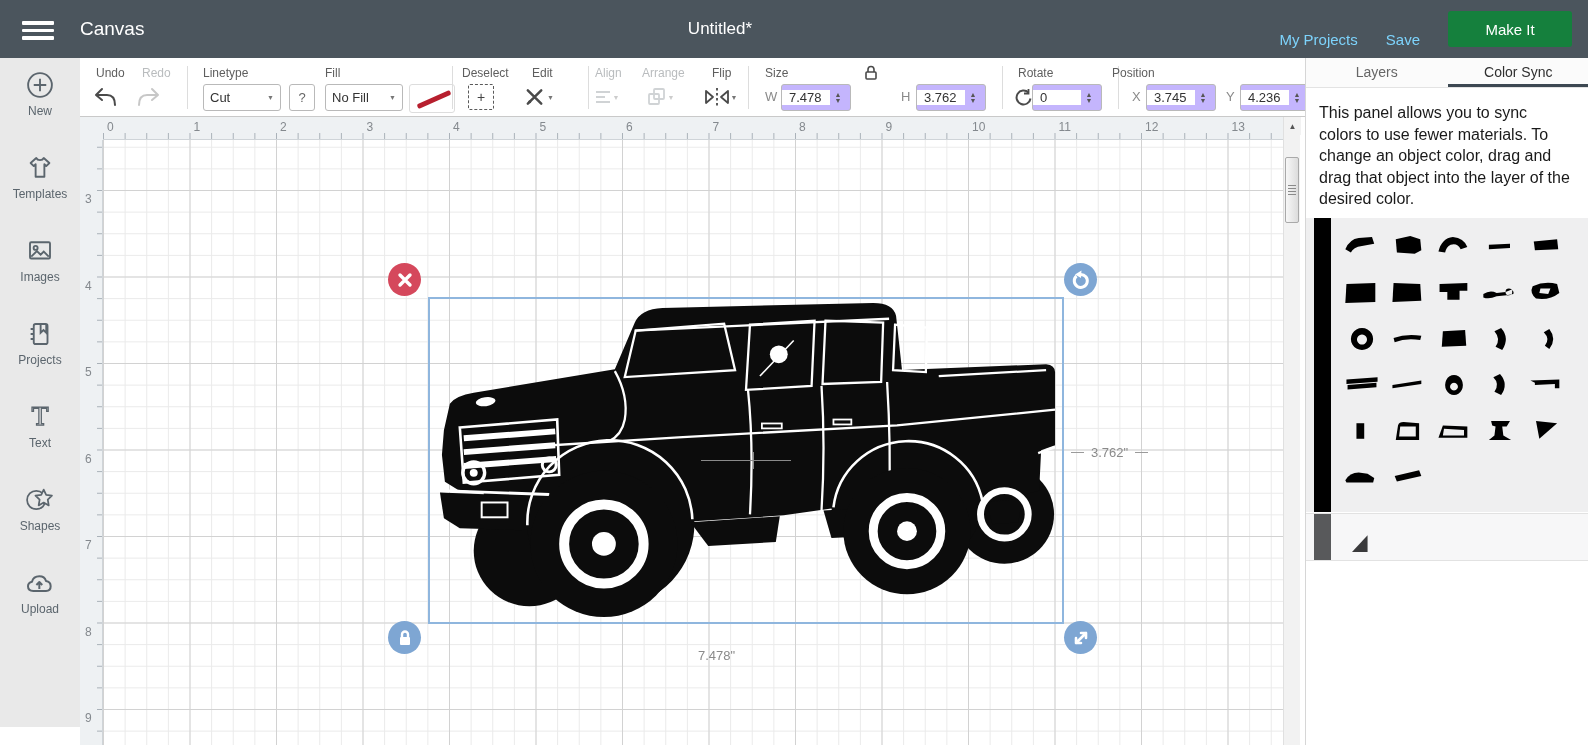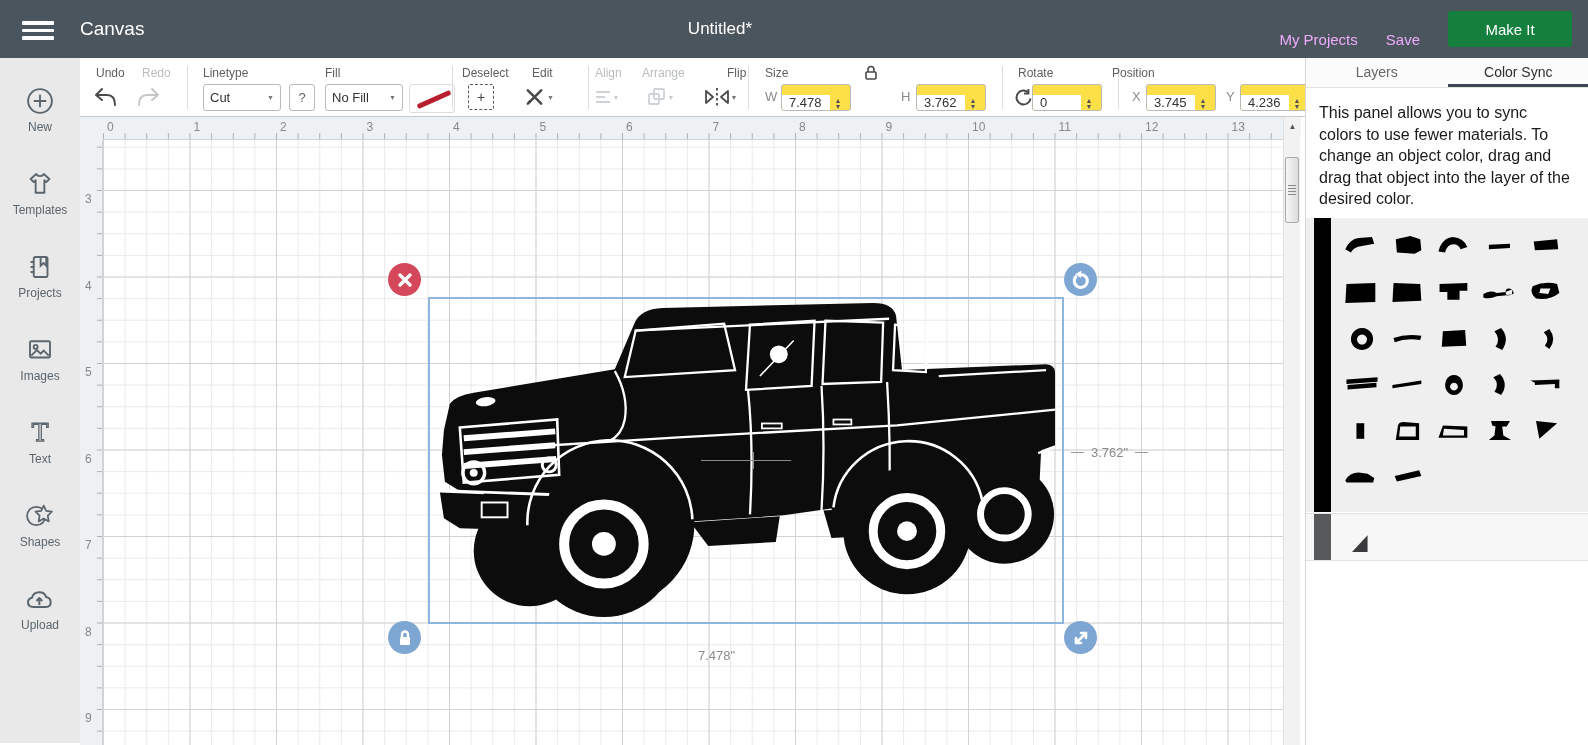--- a/index.html
+++ b/index.html
@@ -7,26 +7,26 @@
     font-family:"Liberation Sans", sans-serif; }
   #app { position:relative; width:1588px; height:745px; background:#fff; }
 
   
   .topbar { position:absolute; left:0; top:0; width:1588px; height:58px; background:#4b555d; z-index:30; }
   .hamburger { position:absolute; left:22px; top:17px; width:32px; height:24px; cursor:pointer; }
   .hamburger i { display:block; height:3.5px; background:#fff; margin:4px 0; border-radius:1px; }
   .app-title { position:absolute; left:80px; top:0; line-height:58px; color:#fff; font-size:19px; }
   .doc-title { position:absolute; left:620px; width:200px; top:0; line-height:58px; color:#fff; font-size:17px; text-align:center; }
   .topbar-right { position:absolute; right:16px; top:0; height:58px; display:flex; align-items:center; gap:28px; }
-  .topbar-link { color:#f0abfc; font-size:15px; cursor:pointer;margin-top:20px; }
+  .topbar-link { color:#7dd3fc; font-size:15px; cursor:pointer;margin-top:20px; }
   .makeit-btn { width:124px; height:36px; border-radius:3px; border:none; color:#fff;
     font-size:15px; cursor:pointer; font-family:inherit; }
 
   
-  .sidebar { position:absolute; left:0; top:56px; width:80px; height:687px; background:#e9e9e9; z-index:20; }
+  .sidebar { position:absolute; left:0; top:40px; width:80px; height:687px; background:#e9e9e9; z-index:20; }
   .side-item { position:relative; width:80px; height:83px; display:flex; flex-direction:column;
     align-items:center; justify-content:center; cursor:pointer; color:#5b656d; }
   .side-item:first-child { margin-top:12px; }
   .side-item .icn { width:34px; height:32px; display:flex; align-items:center; justify-content:center; }
   .side-item .lbl { font-size:12px; margin-top:3px; color:#5b656d; }
 
   
   .toolbar { position:absolute; left:80px; top:58px; width:1225px; height:59px; background:#fff;
     border-bottom:1px solid #c9c9c9; z-index:10; }
   .tb-label { position:absolute; top:8px; font-size:12px; color:#5e5e5e; }
@@ -38,22 +38,22 @@
     border:1px solid #b9b9b9; border-radius:3px; padding:0 6px; font-size:13px; color:#333;
     background:#fff; cursor:pointer; }
   .caret { font-size:7px; color:#777; }
   .caret.dis { color:#ccc; }
   .help-btn { width:26px; height:27px; border:1px solid #b9b9b9; border-radius:3px; background:#fff;
     color:#666; font-size:13px; cursor:pointer; font-family:inherit; }
   .swatch-btn { width:46px; height:29px; border:1px solid #ddd; border-radius:3px; background:#fff;
     position:relative; cursor:pointer; overflow:hidden; }
   .swatch-btn .bar { position:absolute; left:6px; top:12px; width:36px; height:5px; background:#b71f2e;
     transform:rotate(-24deg); border-radius:2px; }
-  .input-group { display:flex; align-items:flex-end; width:70px; height:27px; border:1px solid #b9b9b9;
-    border-radius:3px; background:#fde047; overflow:hidden; }
+  .input-group { display:flex; align-items:center; width:70px; height:27px; border:1px solid #b9b9b9;
+    border-radius:3px; background:#c4b5fd; overflow:hidden; }
   .input-group input { width:48px; border:none; outline:none; font-size:13px; color:#333; padding:0 0 0 7px;
     font-family:inherit; }
   .stepper { width:16px; display:flex; flex-direction:column; align-items:center; justify-content:center;
     cursor:pointer; }
   .stepper span { font-size:7px; line-height:6px; color:#555; }
   .axis-letter { position:absolute; top:31px; font-size:13px; color:#8a8a8a; }
   .deselect-glyph { width:26px; height:26px; border:1.6px dashed #5a5a5a; display:flex; align-items:center;
     justify-content:center; font-size:14px; color:#444; border-radius:2px; }
 
   
@@ -151,36 +151,36 @@
         <span class="icn">
           <svg width="32" height="30" viewBox="0 0 24 24" fill="none" stroke="#5b656d" stroke-width="1.5" stroke-linejoin="round">
             <path d="M9 4 L4.5 8 L7 10.5 L8.5 9 V19 H15.5 V9 L17 10.5 L19.5 8 L15 4 C14 6.2 10 6.2 9 4 Z"></path>
           </svg>
         </span>
         <span class="lbl">Templates</span>
       </div>
       <div class="side-item">
         <span class="icn">
           <svg width="30" height="30" viewBox="0 0 24 24" fill="none" stroke="#5b656d" stroke-width="1.5">
+            <rect x="4" y="5" width="16" height="13" rx="1"></rect>
+            <circle cx="8.5" cy="9.5" r="1.6"></circle>
+            <path d="M5 16.5 L9.5 12 L12.5 15 L15 12.5 L19 16.5"></path>
+          </svg>
+        </span>
+        <span class="lbl">Images</span>
+      </div>
+      <div class="side-item">
+        <span class="icn">
+          <svg width="30" height="30" viewBox="0 0 24 24" fill="none" stroke="#5b656d" stroke-width="1.5">
             <rect x="7" y="4" width="11" height="16" rx="1.5"></rect>
             <path d="M4.5 8 H7 M4.5 12 H7 M4.5 16 H7"></path>
             <path d="M12.5 4 V11 L14.8 8.8 L17 11 V4"></path>
           </svg>
         </span>
         <span class="lbl">Projects</span>
-      </div>
-      <div class="side-item">
-        <span class="icn">
-          <svg width="30" height="30" viewBox="0 0 24 24" fill="none" stroke="#5b656d" stroke-width="1.5">
-            <rect x="4" y="5" width="16" height="13" rx="1"></rect>
-            <circle cx="8.5" cy="9.5" r="1.6"></circle>
-            <path d="M5 16.5 L9.5 12 L12.5 15 L15 12.5 L19 16.5"></path>
-          </svg>
-        </span>
-        <span class="lbl">Images</span>
       </div>
       <div class="side-item">
         <span class="icn">
           <svg width="30" height="30" viewBox="0 0 24 24">
             <text x="12" y="18" text-anchor="middle" font-family="DejaVu Serif, serif" font-size="20" fill="none" stroke="#5b656d" stroke-width="1">T</text>
           </svg>
         </span>
         <span class="lbl">Text</span>
       </div>
       <div class="side-item">
@@ -258,21 +258,21 @@
       <span class="caret dis">▼</span>
     </div>
     <span class="tb-label dis" style="left:562px">Arrange</span>
     <div class="tb-ctrl iconbtn" style="left:565px">
       <svg width="22" height="22" viewBox="0 0 22 22" fill="none" stroke="#d0d3d5" stroke-width="1.8">
           <rect x="3" y="8" width="10" height="10" rx="1"></rect>
           <rect x="8" y="3" width="10" height="10" rx="1"></rect>
         </svg>
       <span class="caret dis">▼</span>
     </div>
-    <span class="tb-label" style="left:647px">Flip</span>
+    <span class="tb-label" style="left:632px">Flip</span>
     <div class="tb-ctrl iconbtn" style="left:618px;width:44px">
       <svg width="28" height="22" viewBox="0 0 28 22" fill="none" stroke="#4a4a4a" stroke-width="1.8" stroke-linejoin="round">
           <path d="M3 5 L10 11 L3 17 Z"></path>
           <path d="M25 5 L18 11 L25 17 Z"></path>
           <path d="M14 2 V20" stroke-dasharray="2.5 2.5"></path>
         </svg>
       <span class="caret">▼</span>
     </div>
     <div class="tb-div" style="left:668px"></div>
 

